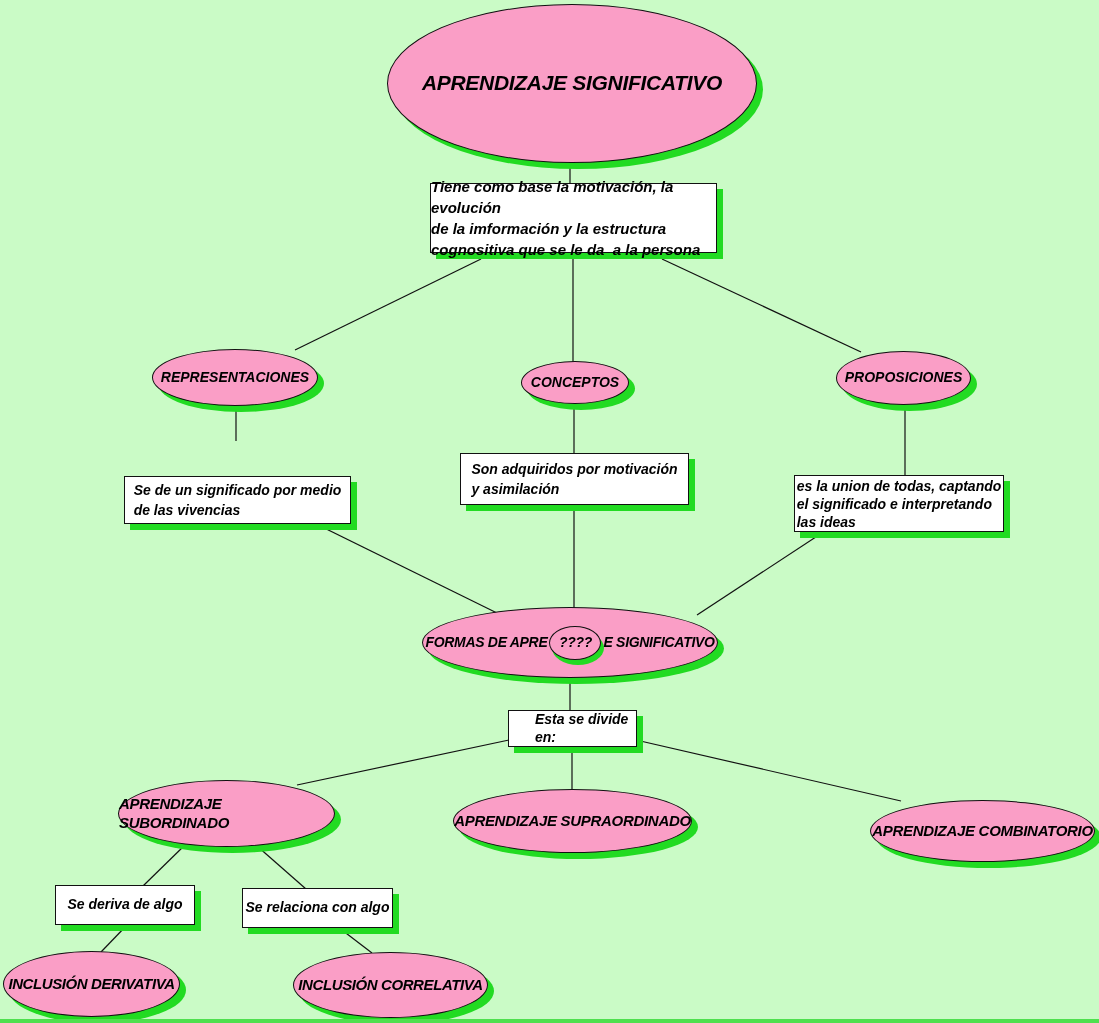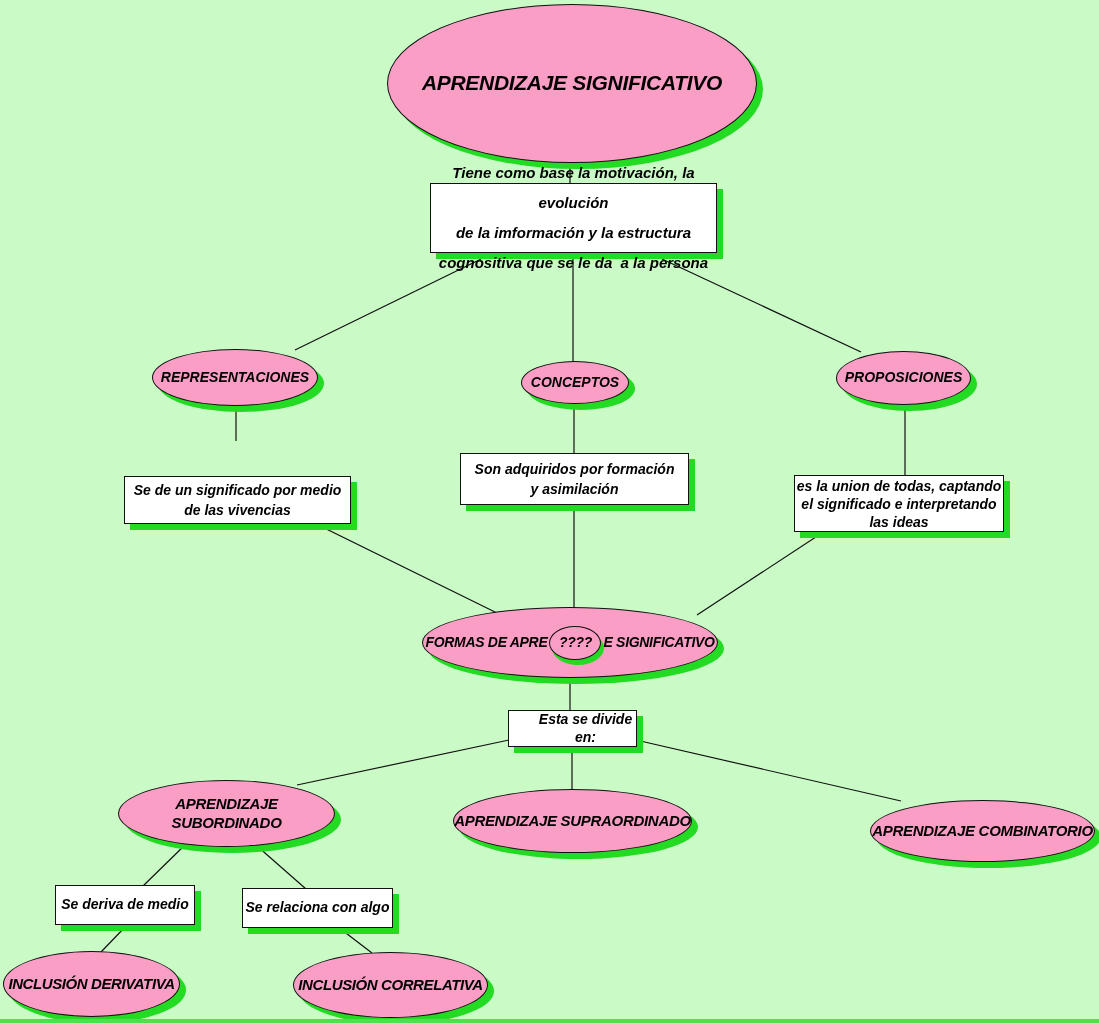--- a/index.html
+++ b/index.html
@@ -11,21 +11,21 @@
     width:1099px; height:1023px;
     background:var(--background,#CAFBC6);
     overflow:hidden;
   }
 
   .edges { position:absolute; left:0; top:0; width:1099px; height:1023px; }
 
   .node {
     position:absolute;
     display:flex; align-items:center; justify-content:center;
-    text-align:center;
+    text-align:left;
     color:var(--text,#000);
     font-weight:bold; font-style:italic;
     line-height:1.25;
   }
 
   .ellipse {
     border-radius:50%;
     background:var(--node-fill,#FA9EC6);
     border:1.4px solid var(--border,#111);
     box-shadow:6px 6px 0 0 var(--shadow,#22DB22);
@@ -79,21 +79,21 @@
       <line x1="187" y1="843" x2="143" y2="886" stroke="#111111" stroke-width="1.2"></line>
       <line x1="257" y1="846" x2="306" y2="889" stroke="#111111" stroke-width="1.2"></line>
       <line x1="128" y1="924" x2="101" y2="952" stroke="#111111" stroke-width="1.2"></line>
       <line x1="338" y1="927" x2="372" y2="953" stroke="#111111" stroke-width="1.2"></line>
     </svg>
 
   <div class="node ellipse" style="left:387px; top:4px; width:370px; height:159px; font-size:21px; letter-spacing:-0.3px;">
     <span>APRENDIZAJE SIGNIFICATIVO</span>
   </div>
 
-  <div class="node rect" style="left:430px; top:183px; width:287px; height:70px; font-size:15px; line-height:30px;">
+  <div class="node rect" style="left:430px; top:183px; width:287px; height:70px; font-size:15px; line-height:21px;">
     <span>Tiene como base la motivación, la evolución
 de la imformación y la estructura
 cognositiva que se le da  a la persona</span>
   </div>
 
   <div class="node ellipse" style="left:152px; top:349px; width:166px; height:57px; font-size:14px;">
     <span>REPRESENTACIONES</span>
   </div>
 
   <div class="node ellipse" style="left:521px; top:361px; width:108px; height:43px; font-size:14px;">
@@ -103,21 +103,21 @@
   <div class="node ellipse" style="left:836px; top:351px; width:135px; height:54px; font-size:14px;">
     <span>PROPOSICIONES</span>
   </div>
 
   <div class="node rect" style="left:124px; top:440px; width:227px; height:48px; font-size:14px; line-height:20px;margin-top:36px;">
     <span>Se de un significado por medio
 de las vivencias</span>
   </div>
 
   <div class="node rect" style="left:460px; top:453px; width:229px; height:52px; font-size:14px; line-height:20px;">
-    <span>Son adquiridos por formación
+    <span>Son adquiridos por motivación
 y asimilación</span>
   </div>
 
   <div class="node rect" style="left:794px; top:475px; width:210px; height:57px; font-size:14px; line-height:18px;">
     <span>es la union de todas, captando
 el significado e interpretando
 las ideas</span>
   </div>
 
   <div class="node ellipse" style="left:422px; top:607px; width:296px; height:71px; font-size:14px; letter-spacing:-0.3px;">
@@ -138,21 +138,21 @@
 
   <div class="node ellipse" style="left:453px; top:789px; width:239px; height:64px; font-size:15px; letter-spacing:-0.3px;">
     <span>APRENDIZAJE SUPRAORDINADO</span>
   </div>
 
   <div class="node ellipse" style="left:870px; top:800px; width:225px; height:62px; font-size:15px; letter-spacing:-0.3px;">
     <span>APRENDIZAJE COMBINATORIO</span>
   </div>
 
   <div class="node rect" style="left:55px; top:885px; width:140px; height:40px; font-size:14px;">
-    <span>Se deriva de medio</span>
+    <span>Se deriva de algo</span>
   </div>
 
   <div class="node rect" style="left:242px; top:888px; width:151px; height:40px; font-size:14px;">
     <span>Se relaciona con algo</span>
   </div>
 
   <div class="node ellipse" style="left:293px; top:952px; width:195px; height:66px; font-size:15px; letter-spacing:-0.4px;">
     <span>INCLUSIÓN CORRELATIVA</span>
   </div>
 

